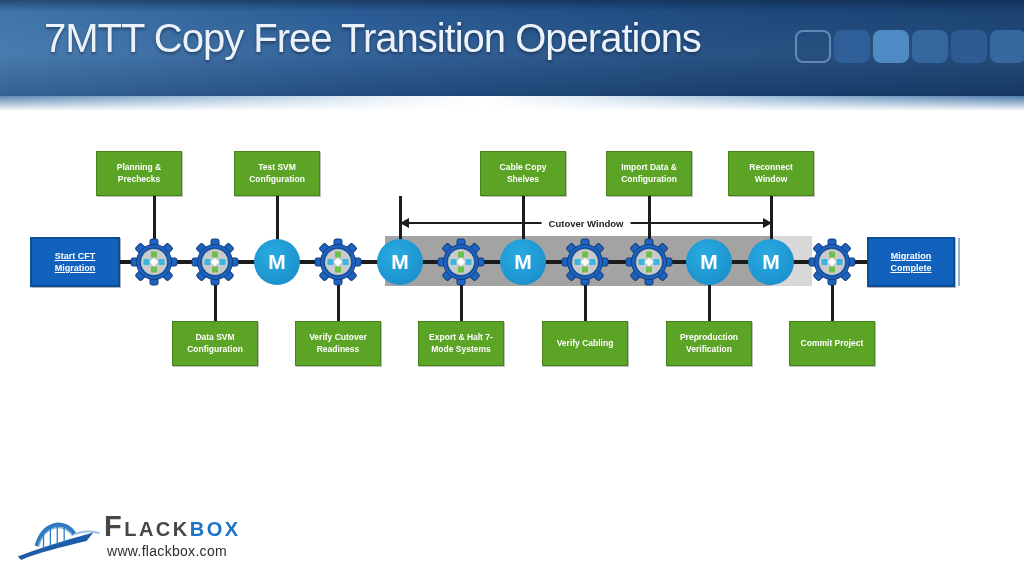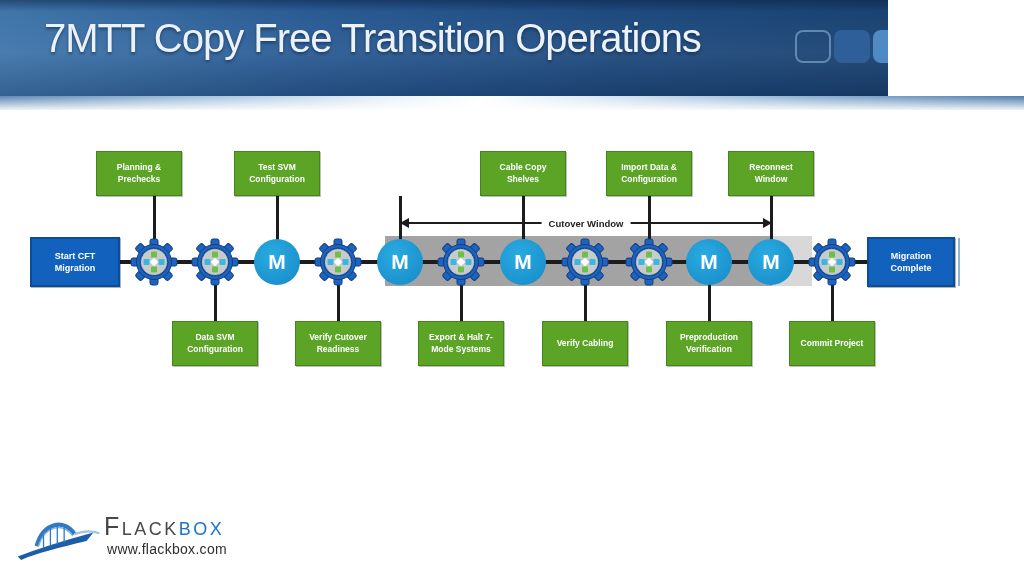--- a/index.html
+++ b/index.html
@@ -9,21 +9,21 @@
     --node-teal:#1d9bd9; --gear-blue:#1e63c0;
     --band-dark:#a3a3a3; --band-light:#d8d8d8;
     --line-black:#1c1c1c; --brand-blue:#1e73c8; --brand-dark:#474749;
   }
   *{margin:0;padding:0;box-sizing:border-box;}
   html,body{width:1024px;height:576px;}
   body{font-family:"Liberation Sans", sans-serif;background:#fff;}
   .slide{position:relative;width:1024px;height:576px;background:#fff;overflow:hidden;}
 
   
-  .hdr{position:absolute;left:0;top:0;width:888px;height:96px;overflow:hidden;
+  .hdr{position:absolute;left:0;top:0;width:1024px;height:96px;overflow:hidden;
     background:
       linear-gradient(180deg, rgba(10,30,60,.50) 0%, rgba(10,30,60,0) 12%, rgba(255,255,255,.05) 55%, rgba(0,10,30,.18) 100%),
       linear-gradient(96deg, #4076ab 0%, #2a5b94 35%, #1e4a7e 70%, #1a4271 100%); text-decoration: underline;}
   .hdr h1{position:absolute;left:44px;top:16px;font-size:40px;font-weight:500;
     color:#ecf2f9;letter-spacing:-1px;text-shadow:0 2px 3px rgba(8,24,48,.5);white-space:nowrap;}
   .deco{position:absolute;left:795px;top:30px;display:flex;gap:3px;}
   .deco .sq{width:36px;height:33px;border-radius:8px;flex:0 0 auto;}
   .deco .sq:nth-child(1){background:transparent;border:2px solid rgba(150,188,226,.55);}
   .deco .sq:nth-child(2){background:#2e5f98;}
   .deco .sq:nth-child(3){background:#4e8bc4;}
@@ -46,41 +46,41 @@
   .conn.bot{top:152px;height:60px;}
 
   .gbox{position:absolute;top:41px;width:86px;height:45px;background:var(--box-green);
     border:1.5px solid var(--box-green-border);box-shadow:1px 1px 0 rgba(0,0,0,.25);
     color:#fff;font-weight:bold;font-size:8.5px;line-height:1.3;text-align:center;
     display:flex;align-items:center;justify-content:center;padding:2px 4px;}
   .gbox.bot{top:211px;}
   .bbox{position:absolute;top:127px;width:90px;height:50px;background:var(--box-blue);
     border:2px solid var(--box-blue-border);box-shadow:1px 1px 0 rgba(0,0,0,.3);
     color:#fff;font-weight:bold;font-size:9px;line-height:1.35;text-align:center;
-    display:flex;align-items:center;justify-content:center;padding:2px 4px;}
+    display:flex;align-items:center;justify-content:center;padding:2px 4px;text-decoration:underline;}
   .endtick{position:absolute;left:958px;top:128px;width:2px;height:48px;background:#8fb3d6;}
 
   .mnode{position:absolute;top:129px;width:46px;height:46px;border-radius:50%;
     background:radial-gradient(circle at 40% 35%, #2aabe2, #1689c6);
     color:#fff;font-weight:bold;font-size:21px;display:flex;align-items:center;justify-content:center;}
   .gear{position:absolute;top:128px;width:48px;height:48px;}
 
   
   .arrow-line{position:absolute;left:407px;top:112px;width:358px;height:2px;background:var(--line-black);}
   .ahead{position:absolute;top:108px;width:0;height:0;border-top:5px solid transparent;border-bottom:5px solid transparent;}
   .ahead.l{left:400px;border-right:9px solid var(--line-black);}
   .ahead.r{left:763px;border-left:9px solid var(--line-black);}
   .arrow-label{position:absolute;left:586px;top:113px;transform:translate(-50%,-50%);
     background:#fff;padding:0 7px;font-size:9.5px;font-weight:bold;color:#222;white-space:nowrap;}
 
   
   .footer{position:absolute;left:16px;top:508px;display:flex;align-items:center;}
   .bridge{width:86px;height:54px;}
   .brandblock{margin-left:2px;}
-  .brand{font-variant:small-caps;font-size:25px;letter-spacing:2.5px;line-height:1;}
+  .brand{font-variant:small-caps;font-size:29px;letter-spacing:2.5px;line-height:1;font-weight:bold;}
   .brand .p1{color:var(--brand-dark);}
   .brand .p2{color:var(--brand-blue);}
   .url{font-size:14px;color:#2e2e2e;margin-top:2px;margin-left:3px;letter-spacing:.3px;}
   svg{display:block;}
   .defs{position:absolute;width:0;height:0;overflow:hidden;}
 </style>
 </head>
 <body>
 
 <div class="slide">

